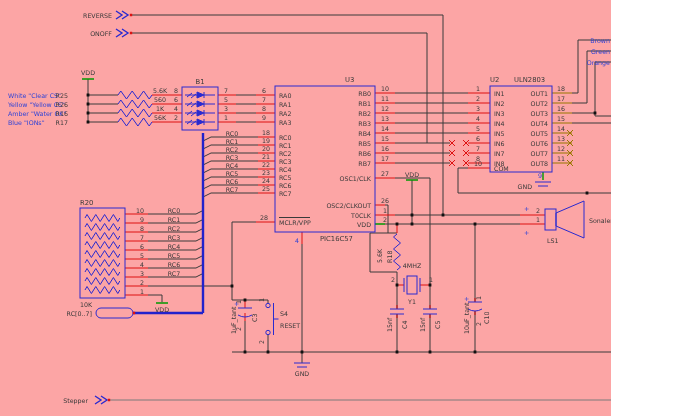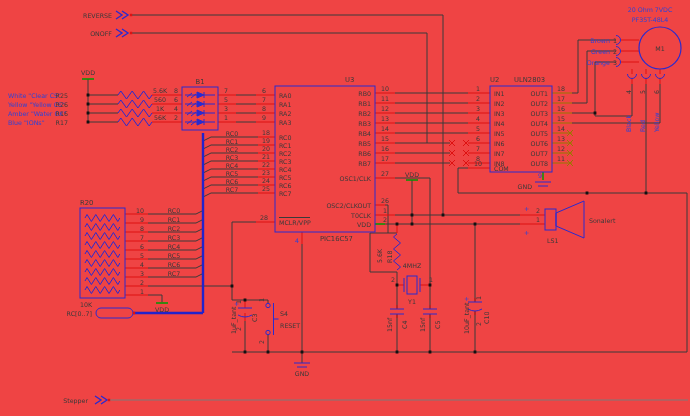--- a/index.html
+++ b/index.html
@@ -1,16 +1,16 @@
 <!DOCTYPE html>
 <html><head>
 <meta charset="utf-8">
 <style>
   html,body{margin:0;padding:0;background:#fff;}
-  .stage{width:690px;height:416px;position:relative;background:#ef4444;overflow:hidden;
+  .stage{width:611px;height:416px;position:relative;background:#fca5a5;overflow:hidden;
          font-family:"DejaVu Sans",sans-serif;}
   svg{display:block;}
   text{font-family:"DejaVu Sans",sans-serif;}
   .tg{fill:#3a3a3a;font-size:6.3px;}
   .tb{fill:#2f43d6;font-size:6.3px;}
   .tr{fill:#3a3a3a;font-size:6.8px;}
 </style>
 </head>
 <body>
 

